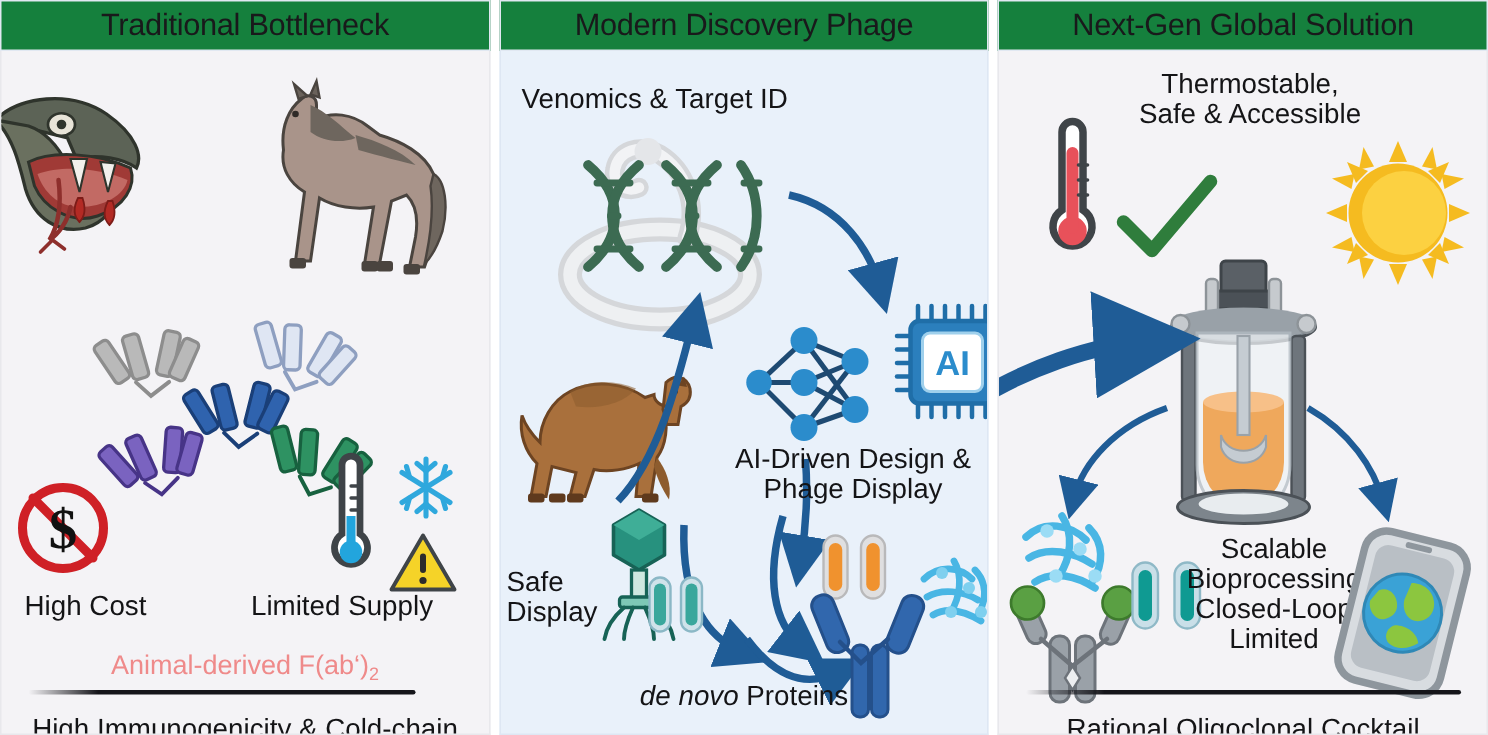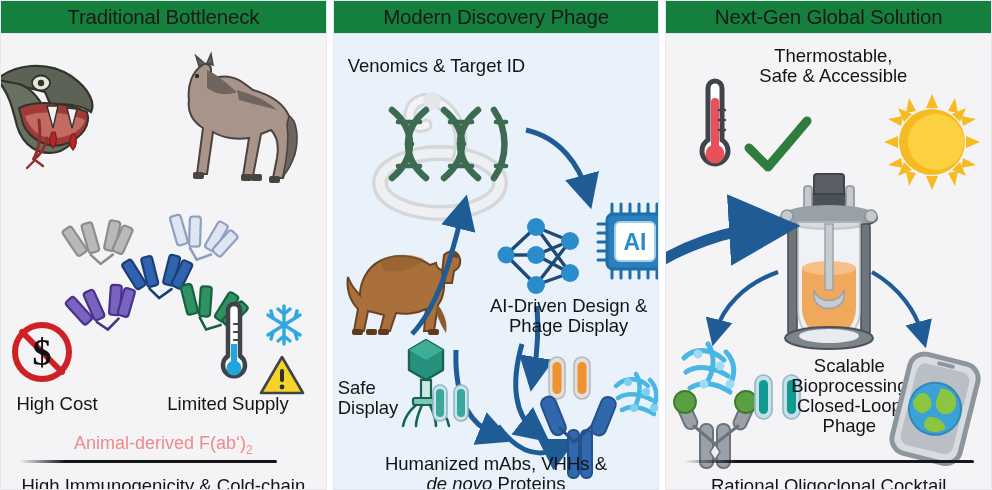--- a/index.html
+++ b/index.html
@@ -384,21 +384,20 @@
           <g fill="#7fd0ef">
             <circle cx="22" cy="18" r="4"></circle>
               <circle cx="40" cy="28" r="4"></circle>
               <circle cx="28" cy="44" r="4"></circle>
               <circle cx="48" cy="44" r="4"></circle>
           </g>
         </svg>
       </div>
 
       <div class="lbl wrap" style="left:0;right:0;width:100%;top:420px;">
-        <div>Humanized mAbs, VHHs &amp;</div>
         <div>
           <em>de novo</em><span> Proteins</span>
         </div>
       </div>
     </div>
   </div>
 
   <div class="panel p3">
     <div class="panel-header">
       <div class="panel-header-title">Next-Gen Global Solution</div>
@@ -530,21 +529,21 @@
           <rect x="7" y="8" width="9" height="34" rx="4.5" fill="#0f9a92"></rect>
           <rect x="31" y="3" width="17" height="44" rx="8.5" fill="#c9dfe8" stroke="#8fb9c7" stroke-width="1.6"></rect>
           <rect x="35" y="8" width="9" height="34" rx="4.5" fill="#0f9a92"></rect>
         </svg>
       </div>
 
       <div class="lbl wrap" style="left:108px;top:322px;width:150px;">
         <div>Scalable</div>
         <div>Bioprocessing</div>
         <div>Closed-Loop</div>
-        <div>Phage</div>
+        <div>Limited</div>
       </div>
 
       <div class="abs" style="left:228px;top:320px;transform:rotate(14deg);">
         <svg width="84" height="110" viewBox="0 0 84 110">
           <rect x="6" y="4" width="70" height="102" rx="15" fill="#d8dce0" stroke="#8e969d" stroke-width="5"></rect>
           <rect x="14" y="13" width="54" height="84" rx="9" fill="#b9bfc5"></rect>
           <rect x="32" y="8" width="18" height="4" rx="2" fill="#8e969d"></rect>
           <circle cx="41" cy="55" r="26" fill="#3aa2d6"></circle>
           <path d="M22 44 C28 40 34 44 36 50 C38 56 34 60 30 62 C24 64 18 58 18 52 Z" fill="#8cc63f"></path>
           <path d="M42 34 C50 32 58 36 60 44 C62 52 56 58 50 58 C44 58 40 52 40 46 Z" fill="#8cc63f"></path>

